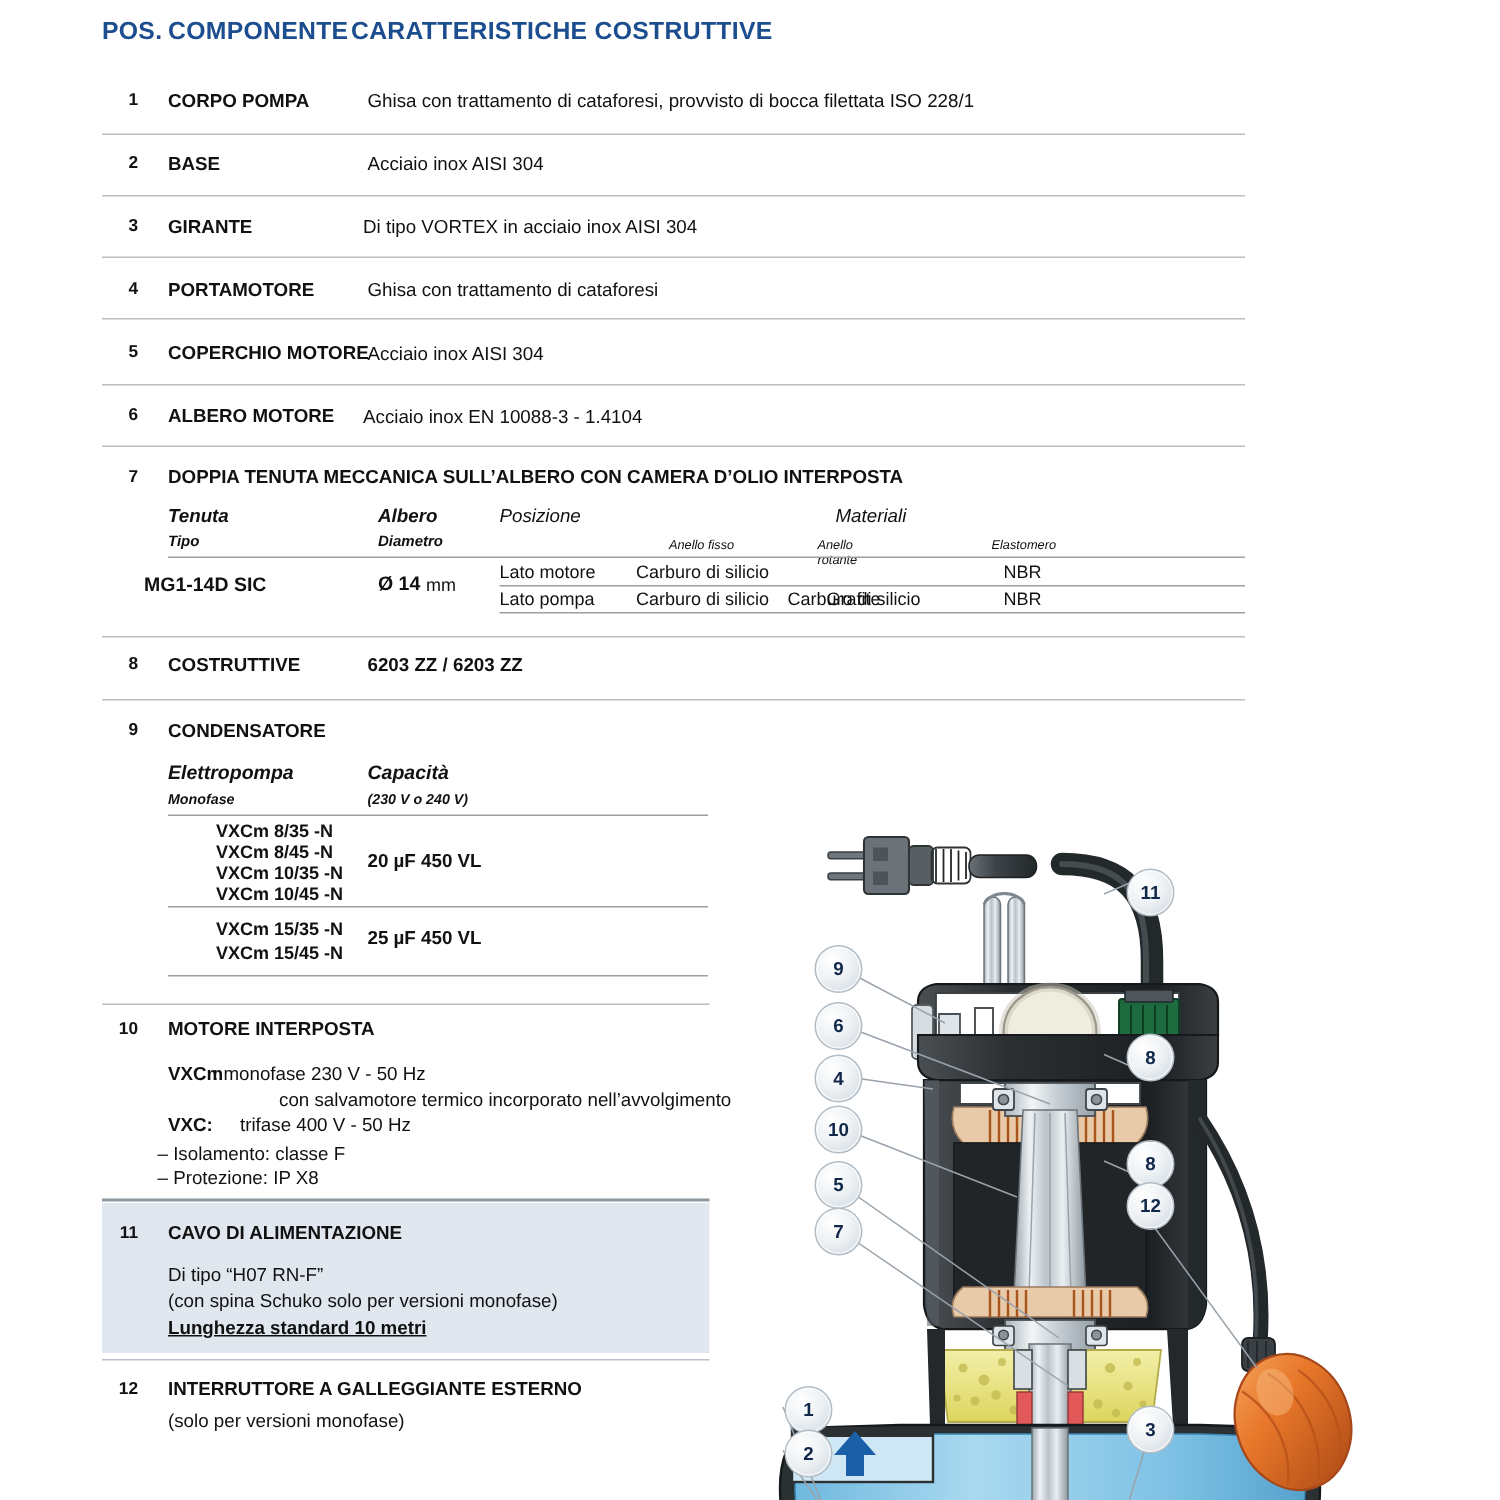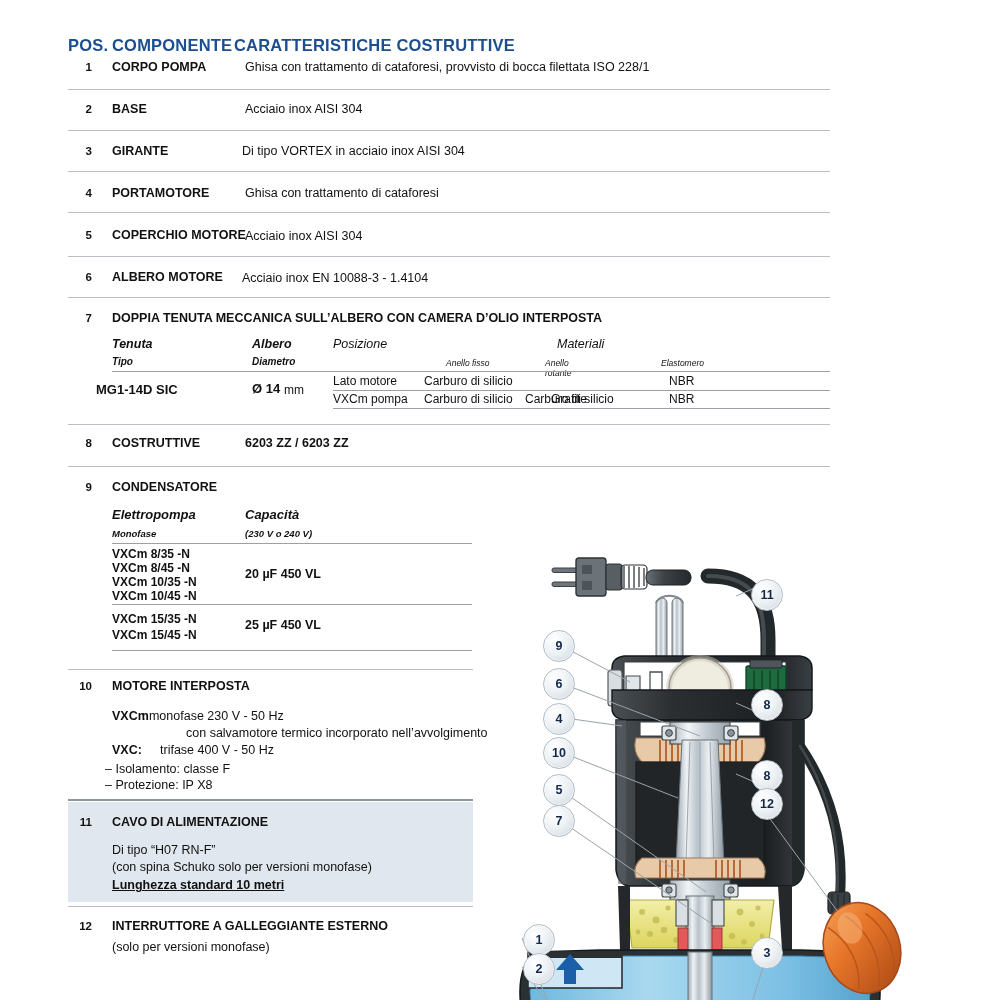--- a/index.html
+++ b/index.html
@@ -18,21 +18,21 @@
   .spec{
     position:absolute;left:0;top:0;width:540px;height:1000px;
   }
   .hdr{
     position:absolute;left:68px;top:12px;width:470px;
     color:#1c4e8f;font-weight:bold;font-size:16.5px;letter-spacing:.2px;
     white-space:nowrap;
   }
   .hdr .pos{display:inline-block;width:44px;}
   .hdr .comp{display:inline-block;width:122px;}
-  .hdr .car{display:inline-block;margin-top:24px;}
+  .hdr .car{display:inline-block;}
 
   .rule{
     position:absolute;left:68px;width:762px;height:1px;
     background:#b9bfc4;
   }
   .rule.short{width:405px;}
 
   .rownum{
     position:absolute;font-weight:bold;font-size:11.5px;color:#111;
     text-align:right;width:24px;left:68px;
@@ -49,21 +49,21 @@
   .seal-h1{position:absolute;font-style:italic;font-weight:bold;font-size:12.5px;color:#111;}
   .seal-h2{position:absolute;font-style:italic;font-weight:bold;font-size:10px;color:#111;}
   .seal-h3{position:absolute;font-style:italic;font-size:8.5px;color:#111;}
   .seal-cell{position:absolute;font-size:12px;color:#111;white-space:nowrap;}
   .seal-cell.b{font-weight:bold;}
   .seal-line{position:absolute;height:1px;background:#9aa0a6;}
 
   
   .cap-h{position:absolute;font-style:italic;font-weight:bold;font-size:13px;color:#111;}
   .cap-sub{position:absolute;font-style:italic;font-weight:bold;font-size:9.5px;color:#111;}
-  .cap-model{position:absolute;font-weight:bold;font-size:12px;color:#111;white-space:nowrap;}
+  .cap-model{position:absolute;font-weight:bold;font-size:12px;color:#111;white-space:nowrap;margin-left:32px;}
   .cap-val{position:absolute;font-weight:bold;font-size:12.5px;color:#111;white-space:nowrap;}
   .cap-line{position:absolute;height:1px;background:#9aa0a6;}
 
   
   .mot-k{position:absolute;font-weight:bold;font-size:12.5px;color:#111;}
   .mot-v{position:absolute;font-size:12.5px;color:#111;white-space:nowrap;}
 
   
   .band{
     position:absolute;left:68px;top:802px;width:405px;height:100px;
@@ -150,21 +150,21 @@
 
     <div class="seal-cell b" style="left:96px;top:382px;font-size:13px">MG1-14D SIC</div>
     <div class="seal-cell b" style="left:252px;top:381px;font-size:13px">Ø 14</div>
     <div class="seal-cell" style="left:284px;top:383px">mm</div>
 
     <div class="seal-cell" style="left:333px;top:374px">Lato motore</div>
     <div class="seal-cell" style="left:424px;top:374px">Carburo di silicio</div>
     <div class="seal-cell" style="left:551px;top:392px">Grafite</div>
     <div class="seal-cell" style="left:669px;top:374px">NBR</div>
 
-    <div class="seal-cell" style="left:333px;top:392px">VXCm pompa</div>
+    <div class="seal-cell" style="left:333px;top:392px">Lato pompa</div>
     <div class="seal-cell" style="left:424px;top:392px">Carburo di silicio</div>
     <div class="seal-cell" style="left:525px;top:392px">Carburo di silicio</div>
     <div class="seal-cell" style="left:669px;top:392px">NBR</div>
 
     <div class="rule" style="top:424px"></div>
 
     <div class="rownum" style="top:437px">8</div>
     <div class="rowname" style="top:436px">COSTRUTTIVE</div>
     <div class="rowdesc" style="top:436px;left:245px;font-weight:bold">6203 ZZ / 6203 ZZ</div>
 

